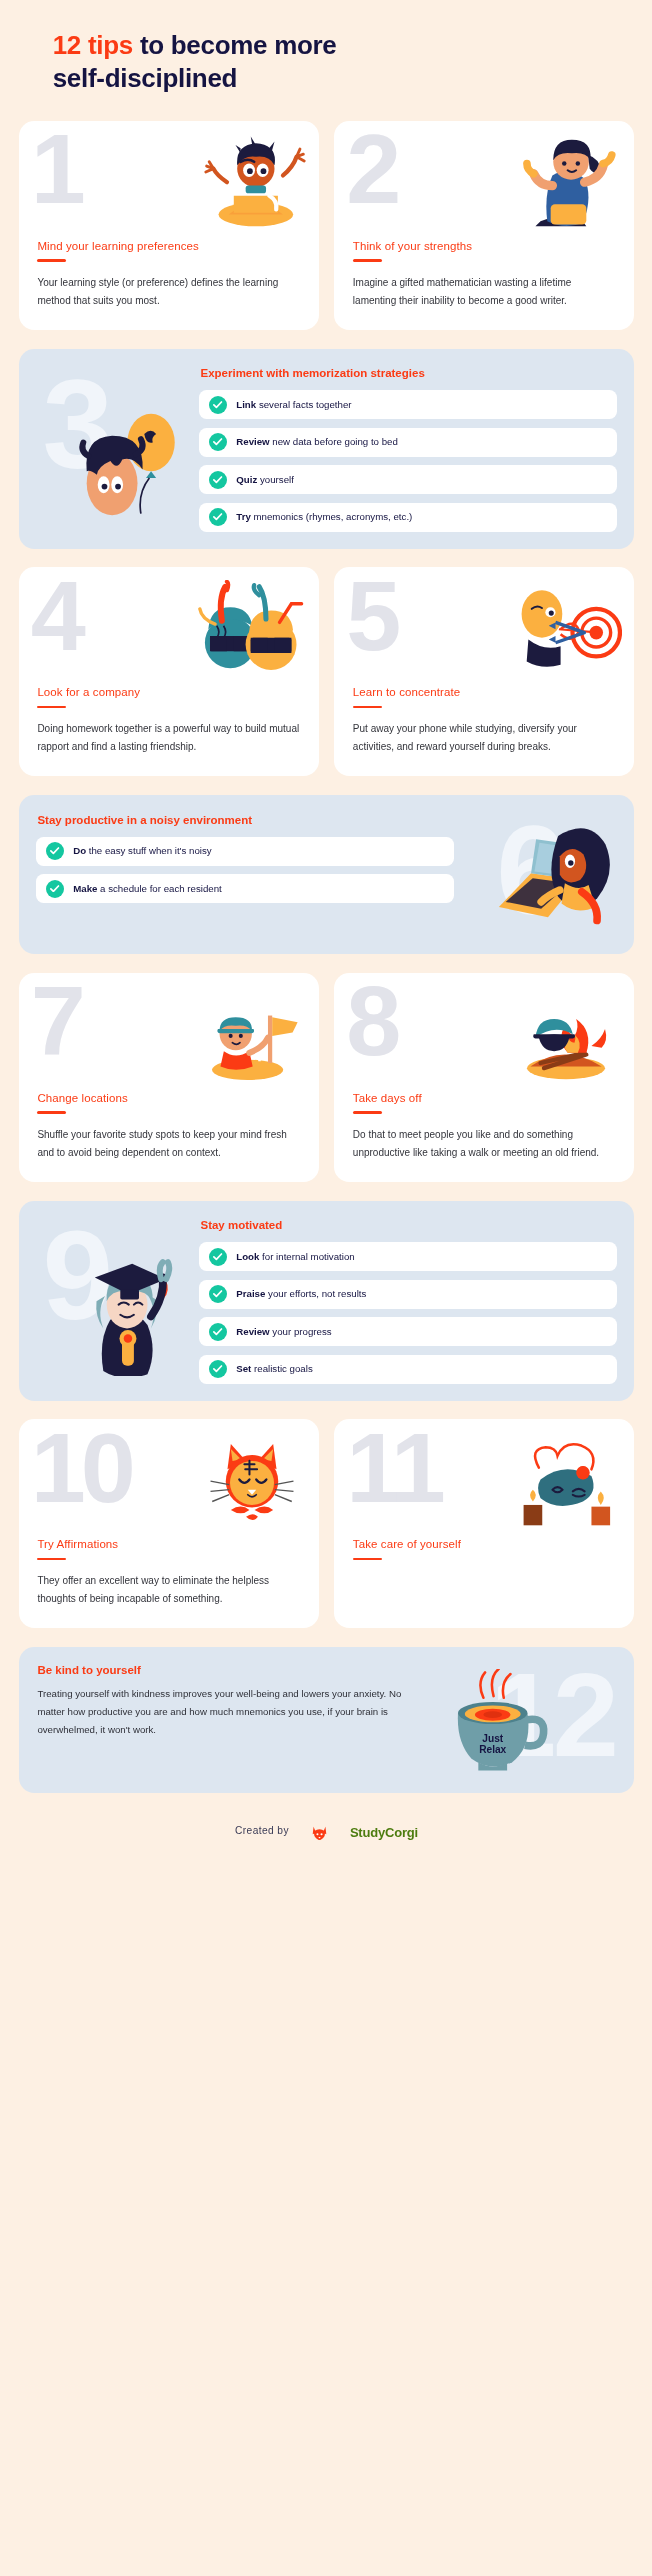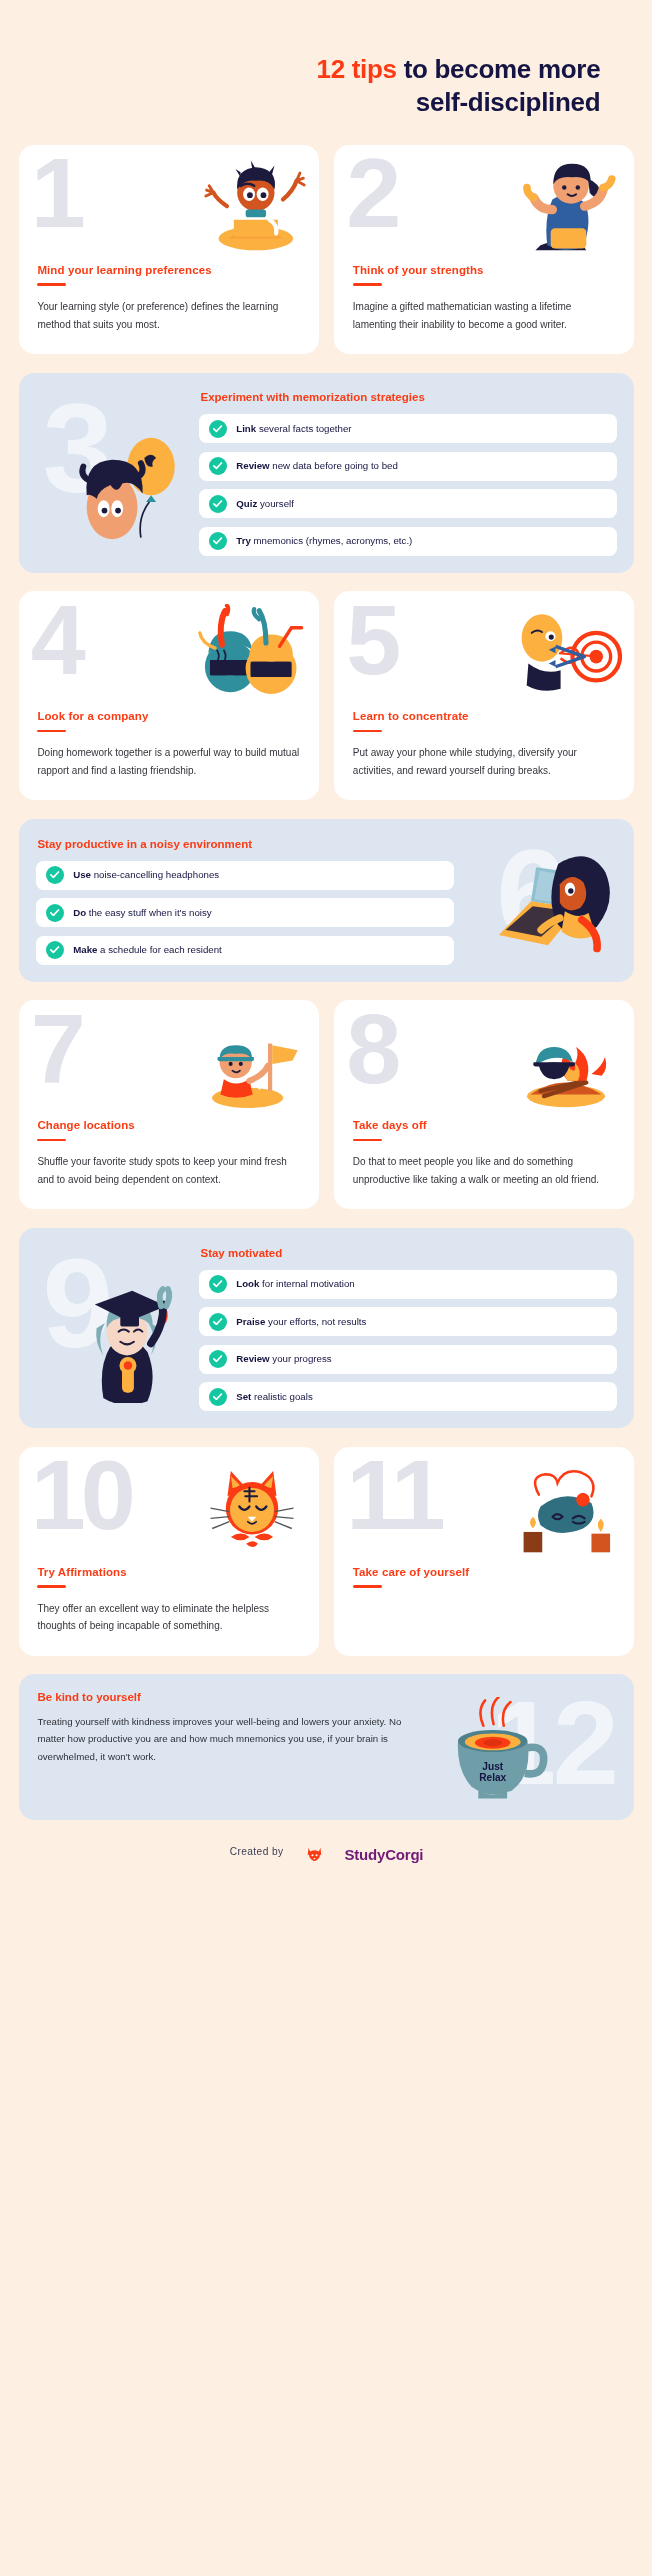--- a/index.html
+++ b/index.html
@@ -16,22 +16,21 @@
     width: 653px;
     min-height: 2576px;
     background: #fdf0e3;
     padding: 0 18.7px;
     position: relative;
   }
 
   
   .header {
     padding: 29px 34px 25.5px 34px;
-    text-align: right;
-    margin-top: 24px;
+    text-align: left;
   }
   .header h1 {
     font-size: 26px;
     line-height: 1.28;
     font-weight: 800;
     color: #151442;
     letter-spacing: -0.3px;
   }
   .header h1 .accent { color: #fb3b14; }
 
@@ -69,21 +68,21 @@
     color: #e2e3ea;
     line-height: 1;
     letter-spacing: -5.1px;
     user-select: none;
   }
   .art { position: absolute; right: 12px; bottom: 1.7px; }
 
   .card-body { padding: 0 18.7px; }
   .card h3 {
     font-size: 11.5px;
-    font-weight: 700;
+    font-weight: 400;
     color: #fb3b14;
     margin-bottom: 7.6px;
     letter-spacing: 0.1px;
   }
   .rule {
     width: 29px;
     height: 2.5px;
     background: #fb3b14;
     border-radius: 1.7px;
     margin-bottom: 12px;
@@ -156,21 +155,21 @@
     color: #151442;
     line-height: 1.2;
   }
   .check-text b { font-weight: 700; }
 
   
   .final {
     background: #dde6f0;
     border-radius: 15.3px;
     padding: 17px 17px 18.7px 18.7px;
-    margin-bottom: 14px;
+    margin-bottom: 20px;
     display: flex;
     gap: 1px;
   }
   .final-main { flex: 1 1 auto; }
   .final-main h3 {
     font-size: 11.5px;
     font-weight: 700;
     color: #fb3b14;
     margin-bottom: 9.3px;
   }
@@ -199,21 +198,21 @@
 
   
   .footer {
     display: flex;
     align-items: flex-start;
     justify-content: center;
     gap: 22px;
     padding: 12px 0 22px 0;
   }
   .footer-label { font-size: 10.2px; color: #3a3b56; letter-spacing: 0.4px; }
-  .footer-brand { font-size: 15px; font-weight: 800; color: #701a75; letter-spacing: -0.2px; }
+  .footer-brand { font-size: 13px; font-weight: 800; color: #4d7c0f; letter-spacing: -0.2px; }
 </style>
 </head>
 <body>
 
 <div class="page">
 
   <div class="header">
     <h1>
       <span class="accent">12 tips</span><span> to become more</span><br>
       <span>self-disciplined</span>
@@ -418,28 +417,20 @@
           <circle cx="99" cy="52" r="3.2" fill="#1c1b3e"></circle>
           <path d="M92 76 q16 10 28 2 l8 26 q-22 10 -40 -4z" fill="#fbb040"></path>
           <path d="M86 84 q-14 6 -22 14" stroke="#fbb040" stroke-width="9" fill="none" stroke-linecap="round"></path>
           <path d="M112 86 q20 14 18 34" stroke="#fb3b14" stroke-width="9" fill="none" stroke-linecap="round"></path>
         </svg>
       </div>
     </div>
     <div class="panel-main">
       <h3>Stay productive in a noisy environment</h3>
       <div class="check-list">
-        <div class="check-item">
-          <span class="check-badge">
-              <svg width="9.3" height="7.6" viewBox="0 0 11 9">
-                <path d="M1 4.6 L4 7.6 L10 1.2" stroke="#fff" stroke-width="2" fill="none" stroke-linecap="round" stroke-linejoin="round"></path>
-              </svg>
-            </span>
-          <span class="check-text"><b>Use</b><span> noise-cancelling headphones</span></span>
-        </div>
         <div class="check-item">
           <span class="check-badge">
               <svg width="9.3" height="7.6" viewBox="0 0 11 9">
                 <path d="M1 4.6 L4 7.6 L10 1.2" stroke="#fff" stroke-width="2" fill="none" stroke-linecap="round" stroke-linejoin="round"></path>
               </svg>
             </span>
           <span class="check-text"><b>Do</b><span> the easy stuff when it's noisy</span></span>
         </div>
         <div class="check-item">
           <span class="check-badge">

